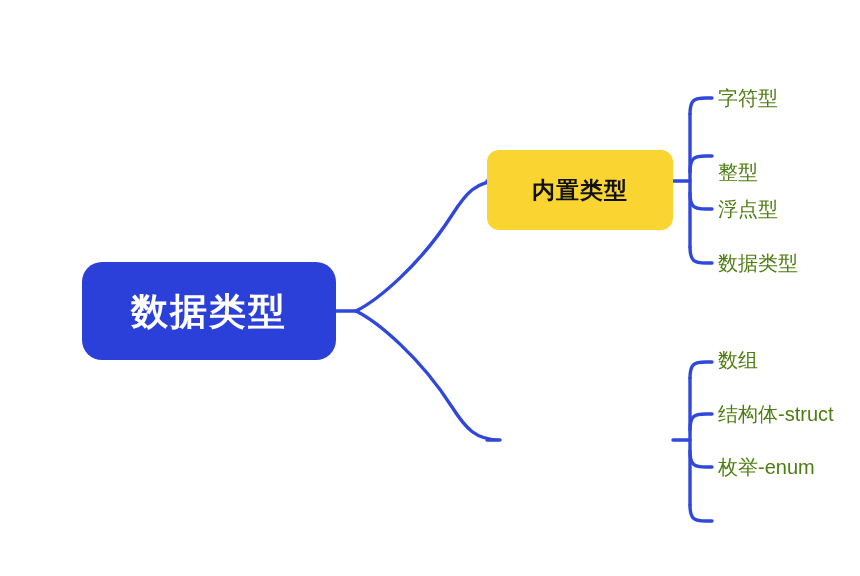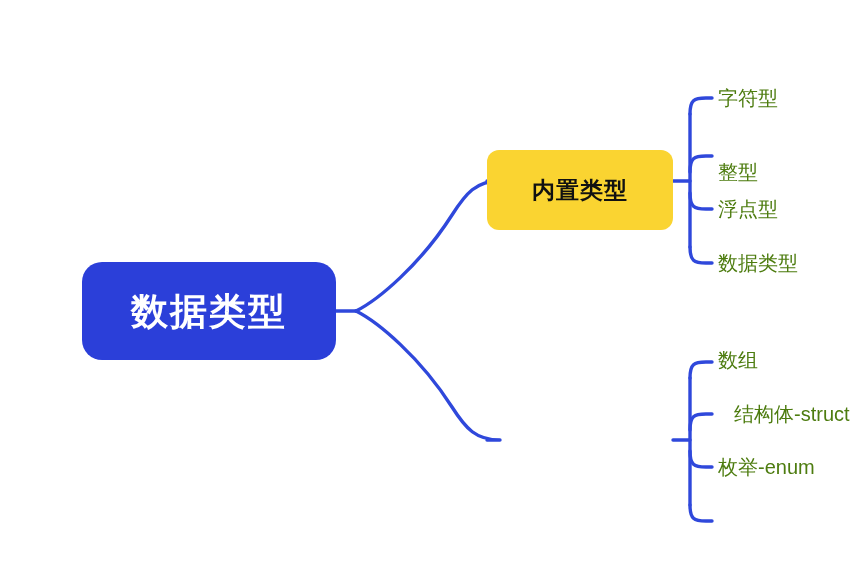--- a/index.html
+++ b/index.html
@@ -123,16 +123,16 @@
     <span class="branch-label">内置类型</span>
   </div>
 
 
   <div class="leaf-label" style="top:98px;">字符型</div>
   <div class="leaf-label" style="top:156px;margin-top:16px;">整型</div>
   <div class="leaf-label" style="top:209px;font-family:Liberation Serif, serif;">浮点型</div>
   <div class="leaf-label" style="top:263px;">数据类型</div>
 
   <div class="leaf-label" style="top:362px;font-family:Liberation Mono, monospace;">数组</div>
-  <div class="leaf-label" style="top:414px;margin-left:16px;">结构体-struct</div>
+  <div class="leaf-label" style="top:414px;">结构体-struct</div>
   <div class="leaf-label" style="top:467px;">枚举-enum</div>
 
 </div>
 
 </body></html>

